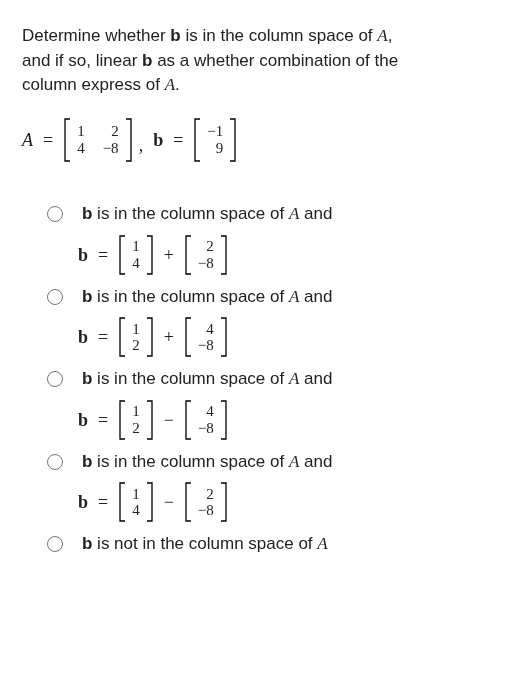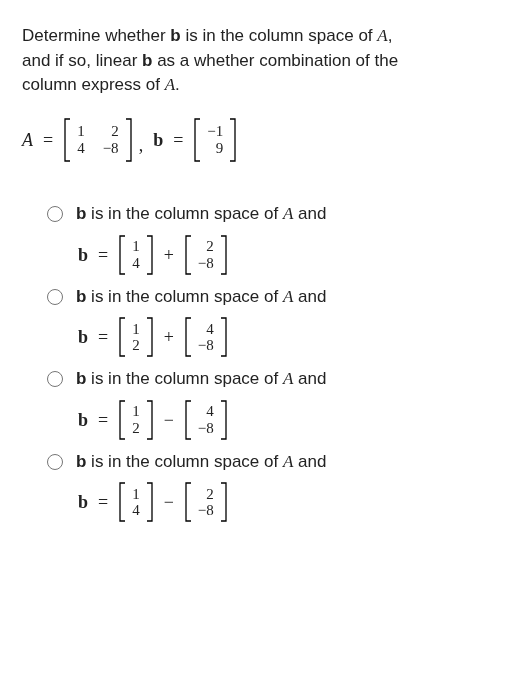--- a/index.html
+++ b/index.html
@@ -12,21 +12,21 @@
     font-size: 17px;
     color: #222;
     background: #fff;
     line-height: 1.45;
   }
   .question { margin-bottom: 20px; }
   .bold { font-weight: bold; }
   .ital { font-style: italic; font-family: 'Times New Roman', serif; }
   .given { display:flex; align-items:center; gap:4px; margin: 10px 0 40px 0; font-family:'Times New Roman', serif; font-size:18px; }
   .options { padding-left: 20px; }
-  .opt { display:flex; align-items:flex-start; gap:10px; margin-bottom:6px; }
+  .opt { display:flex; align-items:flex-start; gap:16px; margin-bottom:6px; }
   .opt input[type=radio] { margin-top:4px; width:16px; height:16px; flex:0 0 auto; }
   .opt .txt { flex:1; }
   .eq { display:flex; align-items:center; gap:4px; margin:8px 0 10px 36px; font-family:'Times New Roman', serif; font-size:18px; }
   .br { display:inline-flex; align-items:center; }
   .br svg { display:block; }
   .col { display:inline-flex; flex-direction:column; align-items:flex-end; line-height:1.1; font-size:15px; padding:0 2px; }
   .op { padding:0 6px; font-size:18px; }
 </style>
 </head>
 <body>
@@ -224,14 +224,18 @@
         <span>2</span>
         <span>−8</span>
       </span>
     <span class="br">
         <svg width="8" height="40">
           <path d="M1 1 H6 V39 H1" fill="none" stroke="#000" stroke-width="1.3"></path>
         </svg>
       </span>
   </div>
 
+  <div class="opt">
+    <input type="radio" name="ans" style="">
+    <div class="txt"><span class="bold">b</span><span> is not in the column space of </span><span class="ital">A</span></div>
+  </div>
 
 </div>
 
 </body></html>

